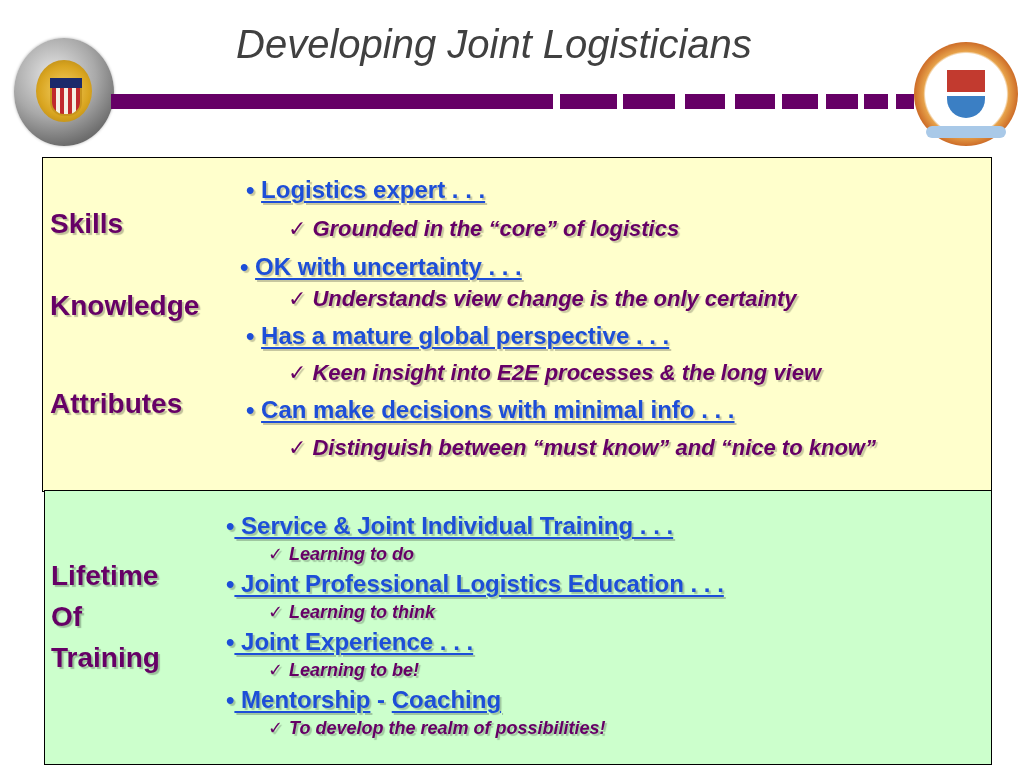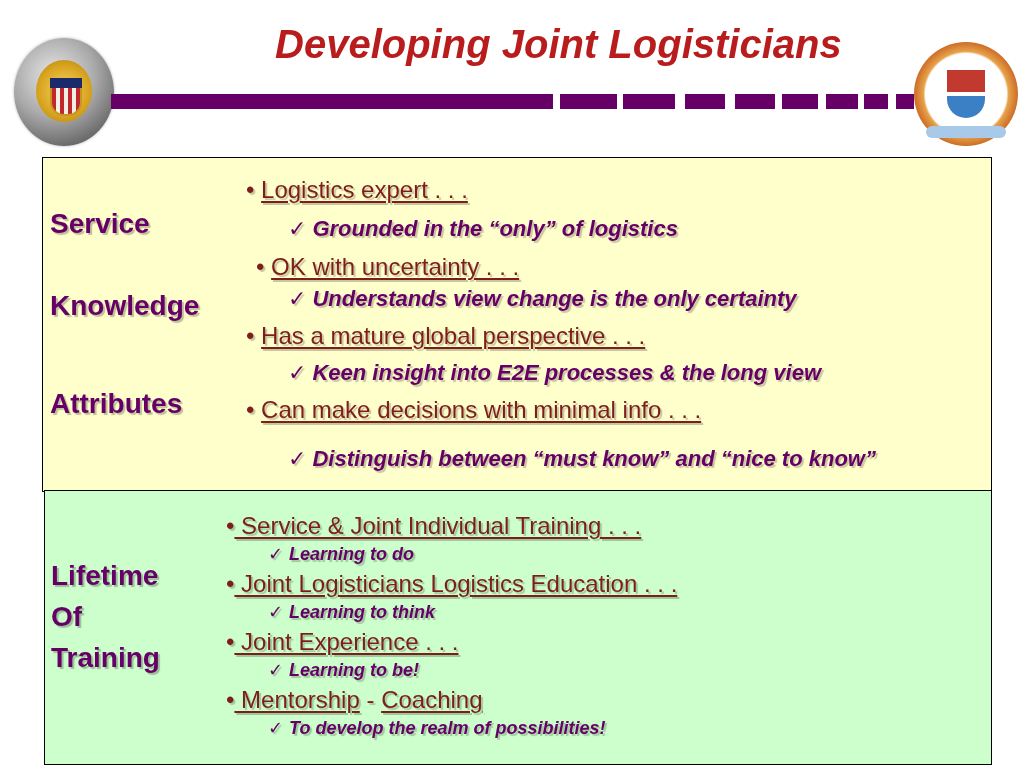--- a/index.html
+++ b/index.html
@@ -3,22 +3,22 @@
 <meta charset="utf-8">
 <style>
   html, body { margin:0; padding:0; }
   body {
     width:1024px; height:768px; position:relative; overflow:hidden;
     background:#ffffff;
     font-family:"Liberation Sans", sans-serif;
   }
   .title {
     position:absolute; left:236px; top:22px;
-    font-size:40px; font-weight:bold; font-style:italic; color:#b91c1c;
-    white-space:nowrap; letter-spacing:0px;margin-left:39px;
+    font-size:40px; font-weight:normal; font-style:italic; color:#404040;
+    white-space:nowrap; letter-spacing:0px;
   }
   .bar-solid {
     position:absolute; left:111px; top:94px; width:442px; height:15px; background:#660066;
   }
   .bar-seg { position:absolute; top:94px; height:15px; background:#660066; }
 
   
   .seal-left {
     position:absolute; left:14px; top:38px; width:100px; height:108px; border-radius:50%;
     background:radial-gradient(circle at 40% 35%, #e8e8e8 0%, #a9a9a9 45%, #6e6e6e 75%, #4a4a4a 100%);
@@ -54,21 +54,21 @@
   }
   .box-top { left:42px; top:157px; width:948px; height:333px; background:#ffffcc; }
   .box-bottom { left:44px; top:490px; width:946px; height:273px; background:#ccffcc; }
 
   .side-label {
     position:absolute; font-weight:bold; color:#660066; font-size:28px;
     text-shadow:2px 2px 1px rgba(0,0,0,0.25);
     white-space:nowrap;
   }
   .bullet {
-    position:absolute; font-weight:normal; color:#7f1d1d; font-size:24px; white-space:nowrap;
+    position:absolute; font-weight:bold; color:#1d4ed8; font-size:24px; white-space:nowrap;
     text-shadow:2px 2px 1px rgba(0,0,0,0.22);
   }
   .bullet .u { text-decoration:underline; text-decoration-thickness:2px; text-underline-offset:3px; }
   .sub {
     position:absolute; font-weight:bold; font-style:italic; color:#660066; font-size:22px; white-space:nowrap;
     text-shadow:2px 2px 1px rgba(0,0,0,0.22);
   }
   .check { font-style:normal; font-weight:normal; margin-right:6px; }
   .bottom .bullet { font-size:24px; }
   .bottom .sub { font-size:18px; }
@@ -94,72 +94,72 @@
 <div class="bar-seg" style="left:864px;width:24px"></div>
 <div class="bar-seg" style="left:896px;width:18px"></div>
 
 <div class="seal-right">
   <div class="shield"></div>
   <div class="banner"></div>
 </div>
 
 <div class="box box-top"></div>
 
-<div class="side-label" style="left:50px;top:208px">Service</div>
+<div class="side-label" style="left:50px;top:208px">Skills</div>
 <div class="side-label" style="left:50px;top:290px">Knowledge</div>
 <div class="side-label" style="left:50px;top:388px">Attributes</div>
 
 <div class="bullet" style="left:246px;top:176px">
   <span>•</span>
   <span class="u">Logistics expert . . .</span>
 </div>
 <div class="sub" style="left:288px;top:216px">
-  <span class="check">✓</span><span>Grounded in the “only” of logistics</span>
+  <span class="check">✓</span><span>Grounded in the “core” of logistics</span>
 </div>
 
-<div class="bullet" style="left:256px;top:253px">
+<div class="bullet" style="left:240px;top:253px">
   <span>•</span>
   <span class="u">OK with uncertainty . . .</span>
 </div>
 <div class="sub" style="left:288px;top:286px">
   <span class="check">✓</span><span>Understands view change is the only certainty</span>
 </div>
 
 <div class="bullet" style="left:246px;top:322px">
   <span>•</span>
   <span class="u">Has a mature global perspective . . .</span>
 </div>
 <div class="sub" style="left:288px;top:360px">
   <span class="check">✓</span><span>Keen insight into E2E processes &amp; the long view</span>
 </div>
 
 <div class="bullet" style="left:246px;top:396px">
   <span>•</span>
   <span class="u">Can make decisions with minimal info . . .</span>
 </div>
-<div class="sub" style="left:288px;top:446px">
+<div class="sub" style="left:288px;top:435px">
   <span class="check">✓</span><span>Distinguish between “must know” and “nice to know”</span>
 </div>
 
 <div class="box box-bottom"></div>
 
 <div class="bottom">
   <div class="side-label" style="left:51px;top:560px">Lifetime</div>
   <div class="side-label" style="left:51px;top:601px">Of</div>
   <div class="side-label" style="left:51px;top:642px">Training</div>
 
   <div class="bullet" style="left:226px;top:512px">
     <span>•</span><span class="u" style="white-space:pre"> Service &amp; Joint Individual Training . . .</span>
   </div>
   <div class="sub" style="left:268px;top:543px">
     <span class="check">✓</span><span>Learning to do</span>
   </div>
 
   <div class="bullet" style="left:226px;top:570px">
-    <span>•</span><span class="u" style="white-space:pre"> Joint Logisticians Logistics Education . . .</span>
+    <span>•</span><span class="u" style="white-space:pre"> Joint Professional Logistics Education . . .</span>
   </div>
   <div class="sub" style="left:268px;top:601px">
     <span class="check">✓</span><span>Learning to think</span>
   </div>
 
   <div class="bullet" style="left:226px;top:628px">
     <span>•</span><span class="u" style="white-space:pre"> Joint Experience . . .</span>
   </div>
   <div class="sub" style="left:268px;top:659px">
     <span class="check">✓</span><span>Learning to be!</span>

